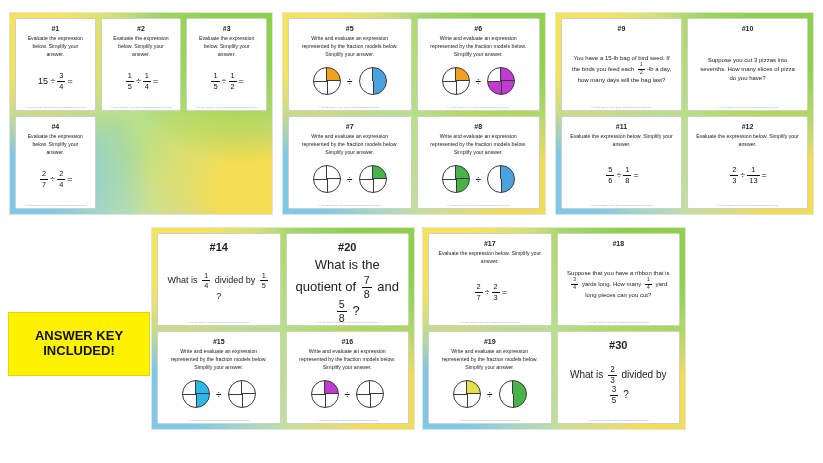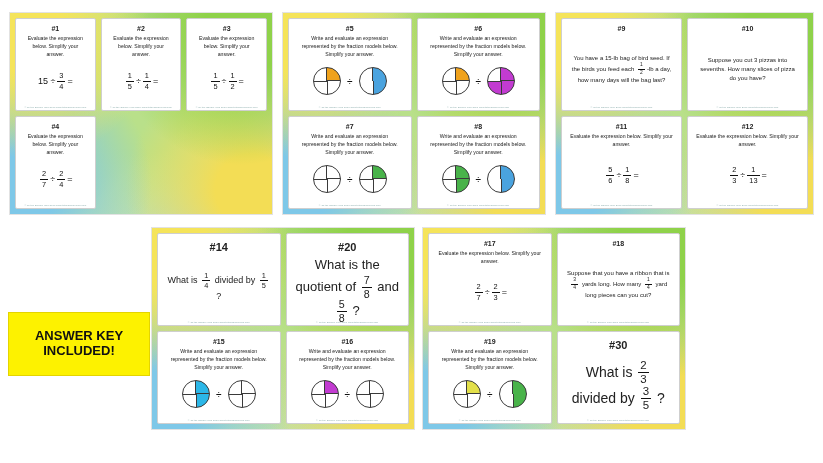--- a/index.html
+++ b/index.html
@@ -379,21 +379,21 @@
           <div class="pie" style="position:relative;width:26px;height:26px;background:conic-gradient(#49b34a 0deg 180deg,#ffffff 180deg 360deg);">
             <div style="position:absolute;left:50%;top:50%;width:1px;height:13px;background:#3a3a3a;transform-origin:0 0;transform:rotate(180deg);"></div>
             <div style="position:absolute;left:50%;top:50%;width:1px;height:13px;background:#3a3a3a;transform-origin:0 0;transform:rotate(360deg);"></div>
           </div>
         </div>
         <div class="footer">© To the Square Inch 2018 www.tothesquareinch.com</div>
       </div>
       <div class="card">
         <div class="card-num big">#30</div>
         <div class="card-expr big">
-          <div class="card-text big" style="font-size:14px;">What is <span class="frac">
+          <div class="card-text big" style="font-size:10px;">What is <span class="frac">
               <span class="num">2</span>
               <span class="bar"></span>
               <span class="den">3</span>
             </span> divided by <span class="frac">
               <span class="num">3</span>
               <span class="bar"></span>
               <span class="den">5</span>
             </span> ?</div>
         </div>
         <div class="footer">© To the Square Inch 2018 www.tothesquareinch.com</div>

